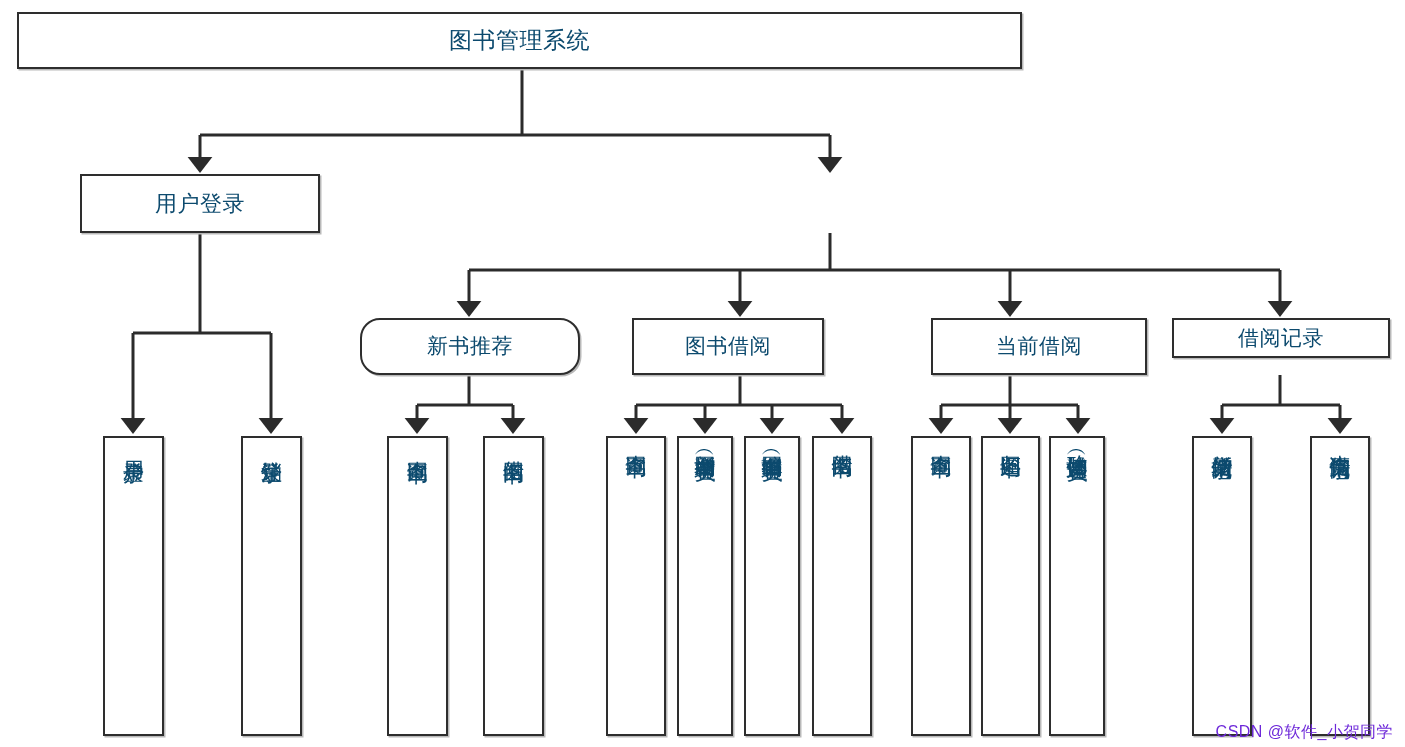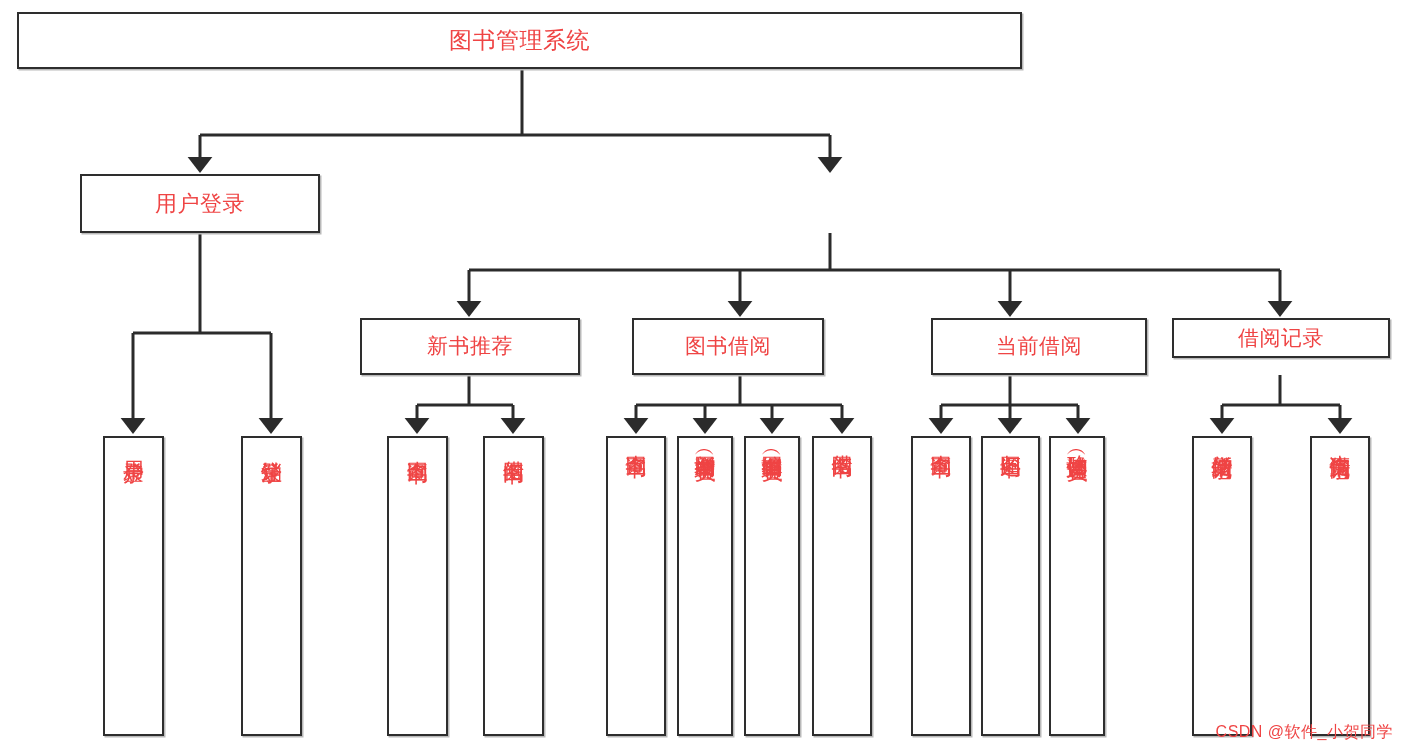--- a/index.html
+++ b/index.html
@@ -27,21 +27,21 @@
   }
   .node {
     position: absolute;
     box-sizing: border-box;
     background: #ffffff;
     border: 2px solid #2e2e2e;
     box-shadow: 1.5px 1.5px 0 0 #b9b9b9;
     display: flex;
     align-items: center;
     justify-content: center;
-    color: #ef4444;
+    color: #0c4a6e;
     z-index: 2;
   }
   .node .lbl {
     display: block;
     text-align: center;
     line-height: 1.16;
     letter-spacing: 0.5px;
   }
   .node-root .lbl { font-size: 23px; }
   .node-l2 .lbl   { font-size: 22px; }
@@ -60,21 +60,21 @@
     white-space: nowrap;
     margin-top: 6px;
   }
   .leaf-mid .lbl  { margin-top: 0; }
   .leaf-tall .lbl { margin-top: 0; }
   .watermark {
     position: absolute;
     right: 12px;
     bottom: 4px;
     font-size: 16px;
-    color: #ef4444;
+    color: #6d28d9;
     letter-spacing: 0.5px;
     z-index: 3;
     white-space: nowrap;
   }
 </style>
 </head>
 <body>
 
 <div id="canvas">
 
@@ -129,21 +129,21 @@
   </svg>
 
   <div class="node node-root" style="left:17px; top:12px; width:1005px; height:57px;">
     <span class="lbl">图书管理系统</span>
   </div>
 
   <div class="node node-l2" style="left:80px; top:174px; width:240px; height:59px;">
     <span class="lbl">用户登录</span>
   </div>
 
-  <div class="node node-l3" style="left:360px; top:318px; width:220px; height:57px;">
+  <div class="node node-l3" style="left:360px; top:318px; width:220px; height:57px;border-radius:20px;">
     <span class="lbl">新书推荐</span>
   </div>
   <div class="node node-l3" style="left:632px; top:318px; width:192px; height:57px;">
     <span class="lbl">图书借阅</span>
   </div>
   <div class="node node-l3" style="left:902px; top:318px; width:216px; height:57px;margin-left:29px;">
     <span class="lbl">当前借阅</span>
   </div>
   <div class="node node-l3" style="left:1172px; top:318px; width:218px; height:40px;">
     <span class="lbl">借阅记录</span>

